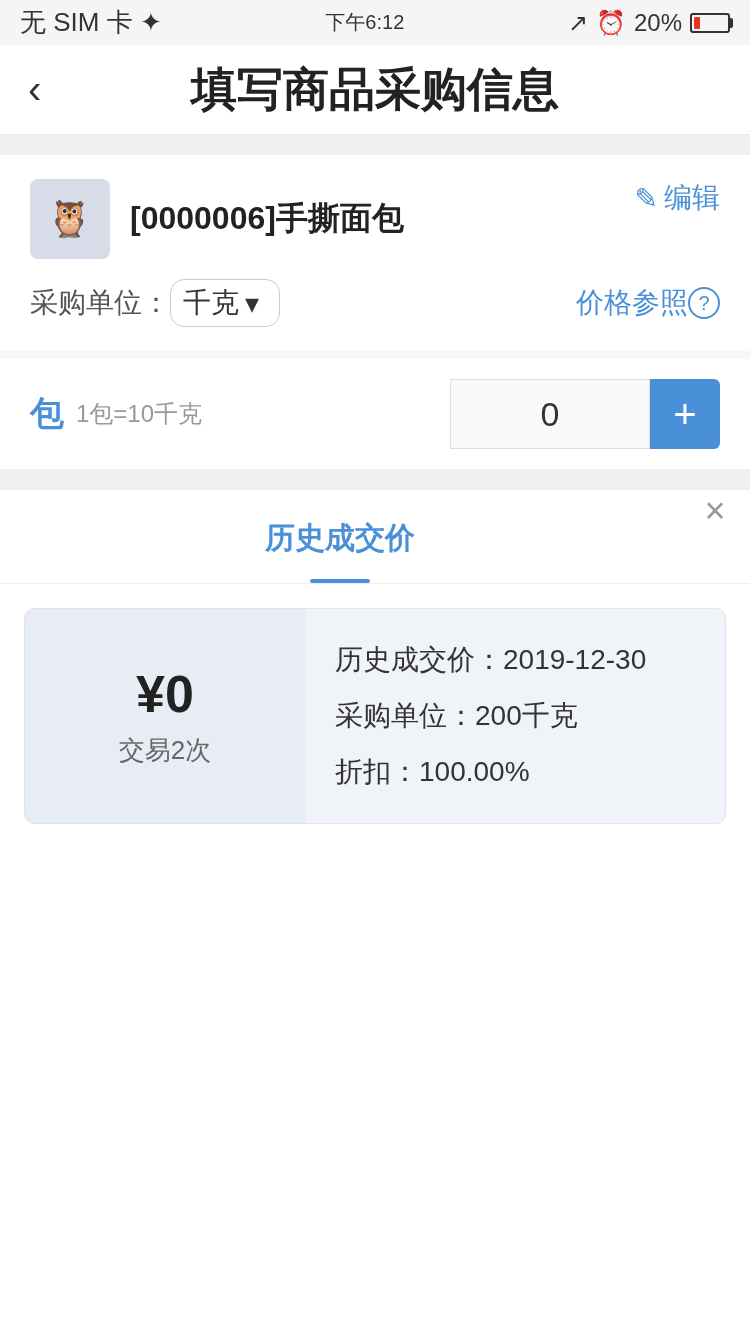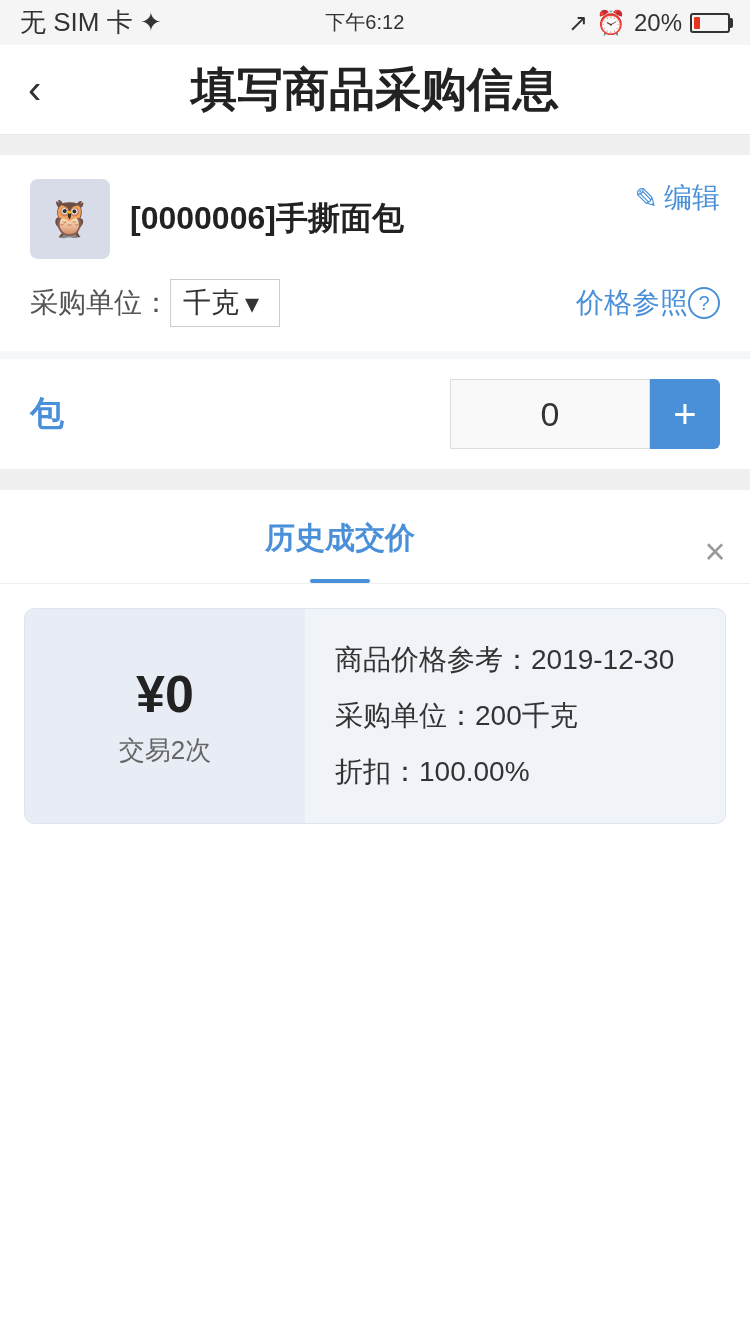--- a/index.html
+++ b/index.html
@@ -145,21 +145,21 @@
     }
     .unit-left {
       display: flex;
       align-items: center;
       gap: 0;
       font-size: 28px;
       color: #555;
     }
     .unit-select {
       border: 1px solid #ccc;
-      border-radius: 0;
+      border-radius: 14px;
       padding: 4px 20px 4px 12px;
       font-size: 28px;
       color: #333;
       background: #fff;
       position: relative;
       display: flex;
       align-items: center;
       gap: 6px;
     }
     .price-ref {
@@ -236,21 +236,21 @@
       cursor: pointer;
     }
 
     
     .tabs-section {
       background: #ffffff;
       margin-top: 20px;
     }
     .tabs-header {
       display: flex;
-      align-items: flex-end;
+      align-items: flex-start;
       border-bottom: 1px solid #eee;
       position: relative;
       margin-top: 21px;
     }
     .tab-item {
       flex: 1;
       text-align: center;
       padding: 28px 0 24px;
       font-size: 30px;
       color: #999;
@@ -389,20 +389,21 @@
       <div class="question-circle">?</div>
     </div>
   </div>
 </div>
 
 <div class="quantity-section"></div>
 
 <div class="quantity-row">
   <div class="quantity-label">
     <span class="unit-badge">包</span>
+    <span class="unit-sub">1包=10千克</span>
   </div>
   <div class="quantity-right">
     <input class="qty-input" type="text" value="0" readonly="" style="">
     <button class="qty-plus">+</button>
   </div>
 </div>
 
 <div class="tabs-section">
   <div class="tabs-header">
     <div class="tab-item active">历史成交价</div>
@@ -410,21 +411,21 @@
   </div>
 
   <div class="transaction-list">
     <div class="transaction-card">
       <div class="trans-left">
         <div class="trans-price">¥0</div>
         <div class="trans-count">交易2次</div>
       </div>
       <div class="trans-right">
         <div class="trans-detail-row">
-          <span>商品价格参考：</span><span>2019-12-30</span>
+          <span>历史成交价：</span><span>2019-12-30</span>
         </div>
         <div class="trans-detail-row">
           <span>采购单位：</span><span>200千克</span>
         </div>
         <div class="trans-detail-row">
           <span>折扣：</span><span>100.00%</span>
         </div>
       </div>
     </div>
   </div>

